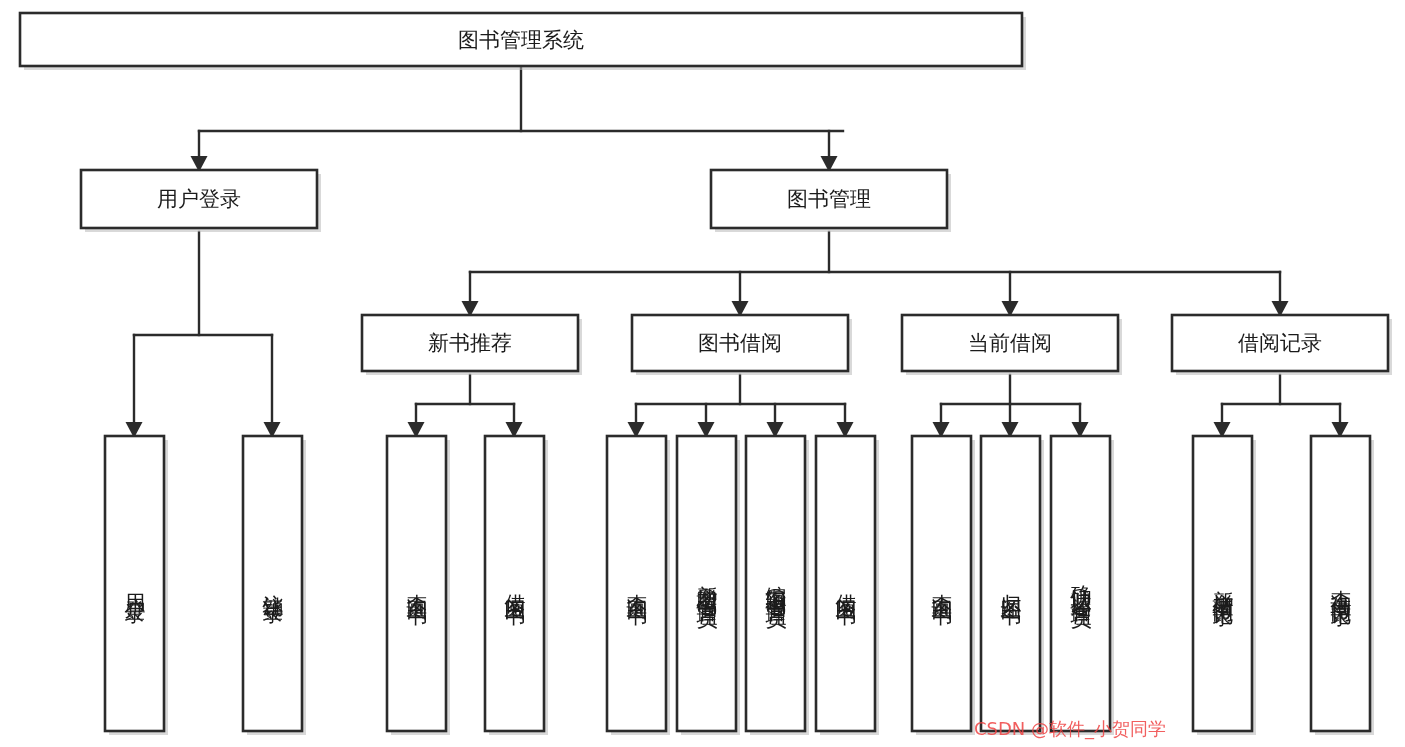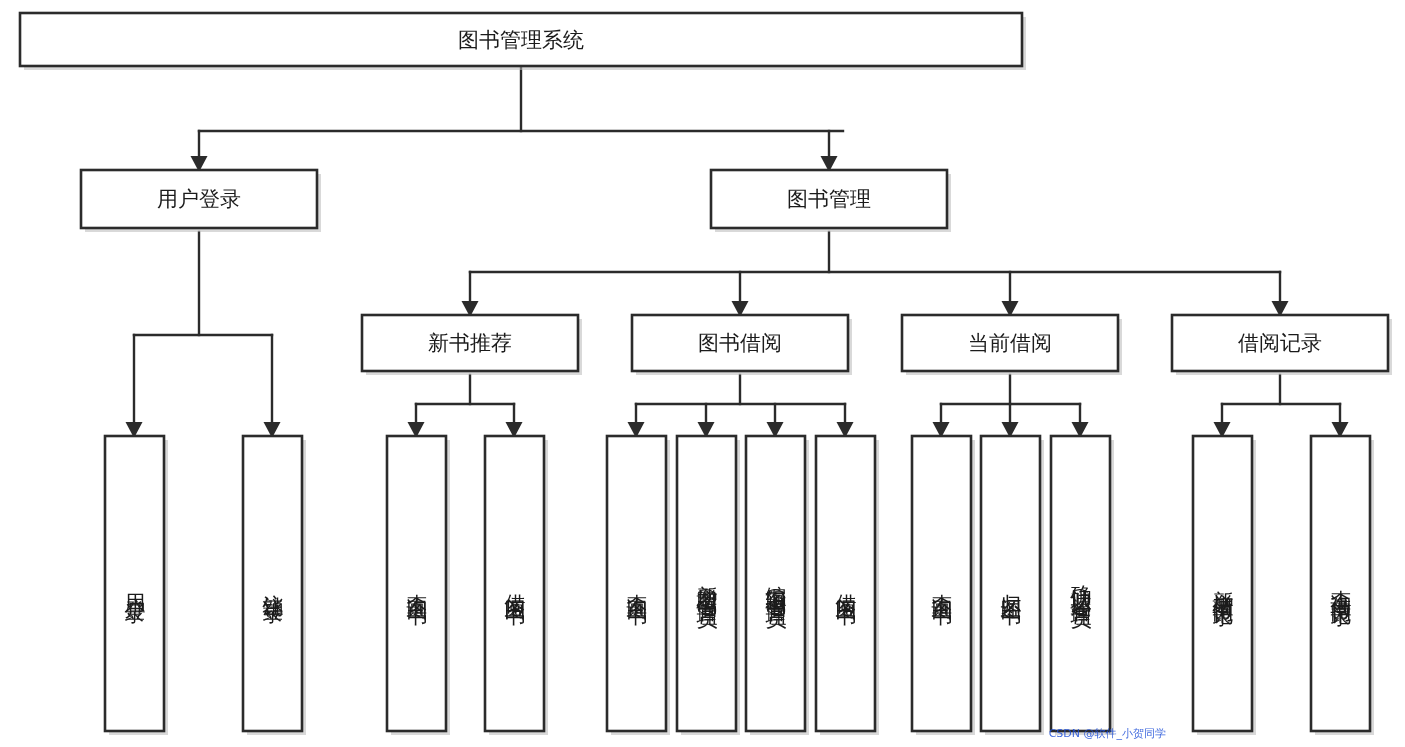--- a/index.html
+++ b/index.html
@@ -66,22 +66,22 @@
     line-height: 1.0;
     color: #1b1b1b;
     letter-spacing: 3.5px;
     white-space: nowrap;
   }
   #watermark {
     position: absolute;
     right: 8px;
     bottom: 6px;
     font-family: "DejaVu Sans", "Liberation Sans", sans-serif;
-    font-size: 11px;
-    color: #1d4ed8;
+    font-size: 18px;
+    color: #ef4444;
     opacity: 0.85;
     white-space: nowrap;
   }
 </style>
 </head>
 <body>
 
 <div id="diagram-root">
 
   <svg id="tree-svg" viewBox="0 0 1405 747">

